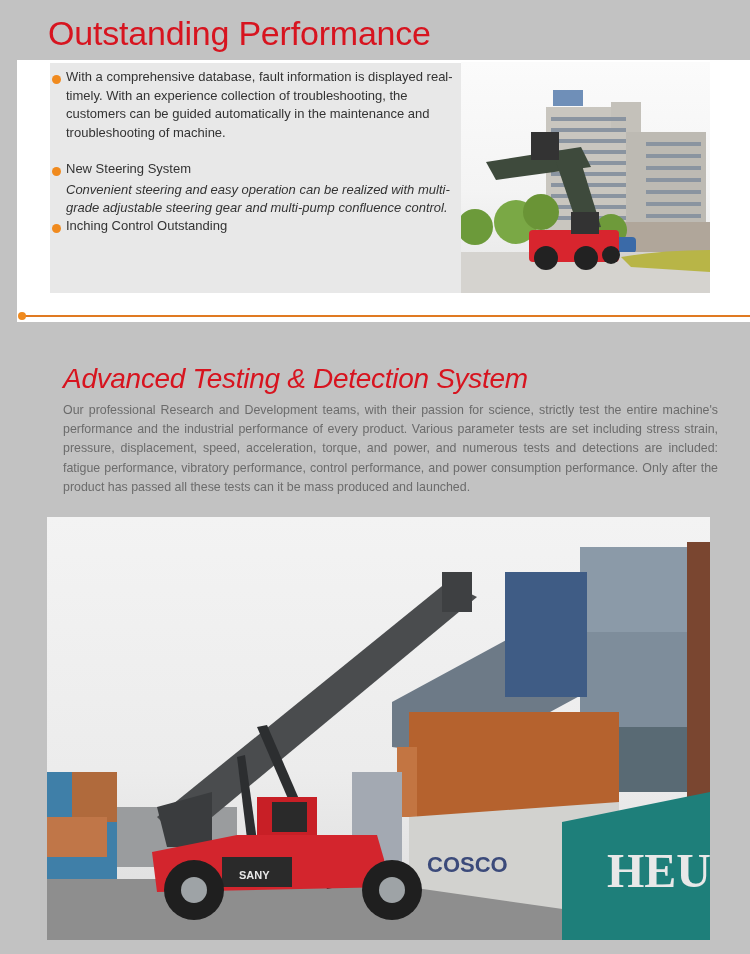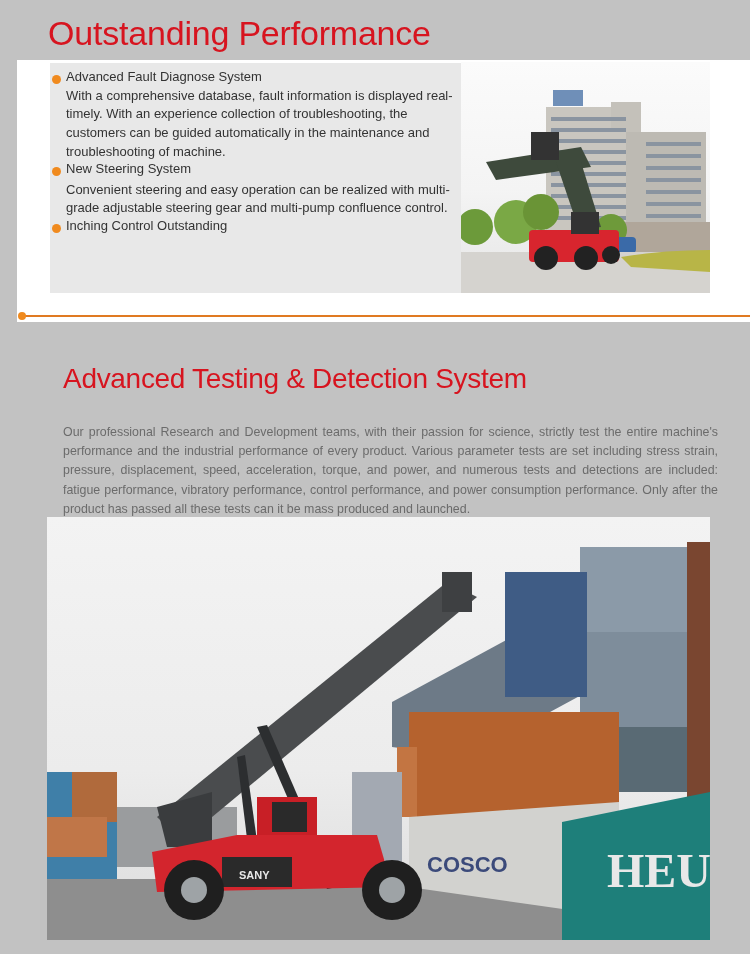--- a/index.html
+++ b/index.html
@@ -9,42 +9,42 @@
   .title1 { position: absolute; left: 48px; top: 14px; font-size: 34px; color: #d7141f; letter-spacing: -0.2px; }
 
   .panel { position: absolute; left: 17px; top: 60px; width: 733px; height: 262px; background: #ffffff; }
   .feature-box { position: absolute; left: 50px; top: 63px; width: 411px; height: 230px; background: #e8e8e8; }
   .feature { position: absolute; left: 66px; width: 400px; font-size: 13px; line-height: 18.7px; color: #333; }
   .feature .head { position: relative; }
   .bullet { position: absolute; left: -14px; top: 7px; width: 9px; height: 9px; border-radius: 50%; background: #f08a1e; }
   .f1 { top: 68px; }
   .f2 { top: 160px; }
   .f3 { top: 217px; }
-  .f2 .body, .f3 .body { margin-top: 2px; }
+  .f2 .body, .f3 .body { margin-top: 2px; font-style: italic; }
 
   .photo1 { position: absolute; left: 461px; top: 62px; width: 249px; height: 231px; overflow: hidden; background: linear-gradient(#fbfbfb 0%, #f4f4f4 55%, #e6e6e6 100%); }
 
   .divider { position: absolute; left: 21px; top: 315px; width: 729px; height: 2px; background: #e07a22; }
   .divider-dot { position: absolute; left: 18px; top: 312px; width: 8px; height: 8px; border-radius: 50%; background: #f08a1e; }
 
-  .title2 { position: absolute; left: 63px; top: 363px; font-size: 28px; color: #d7141f; letter-spacing: -0.3px; }
-  .desc { position: absolute; left: 63px; top: 423px; width: 655px; font-size: 12.4px; line-height: 19.2px; color: #6b6b6b; text-align: justify; }
+  .title2 { position: absolute; left: 63px; top: 363px; font-size: 28px; color: #d7141f; letter-spacing: -0.3px; font-style: italic; }
+  .desc { position: absolute; left: 63px; top: 401px; width: 655px; font-size: 12.4px; line-height: 19.2px; color: #6b6b6b; text-align: justify; }
 
   .photo2 { position: absolute; left: 47px; top: 517px; width: 663px; height: 423px; overflow: hidden; background: linear-gradient(#f3f3f3 0%, #ececec 60%, #dcdcdc 100%); }
 </style>
 </head>
 <body>
 
 <div class="title1">Outstanding Performance</div>
 
 <div class="panel"></div>
 <div class="feature-box"></div>
 
 <div class="feature f1">
-  <div class="head"><span class="bullet"></span><span>Advanced Fault Diagnose System</span></div>
+  <div class="head"><span class="bullet"></span></div>
   <div class="body">With a comprehensive database, fault information is displayed real-timely. With an experience collection of troubleshooting, the customers can be guided automatically in the maintenance and troubleshooting of machine.</div>
 </div>
 <div class="feature f2">
   <div class="head"><span class="bullet"></span><span>New Steering System</span></div>
   <div class="body">Convenient steering and easy operation can be realized with multi-grade adjustable steering gear and multi-pump confluence control.</div>
 </div>
 <div class="feature f3">
   <div class="head"><span class="bullet"></span><span>Inching Control Outstanding</span></div>
 </div>
 

